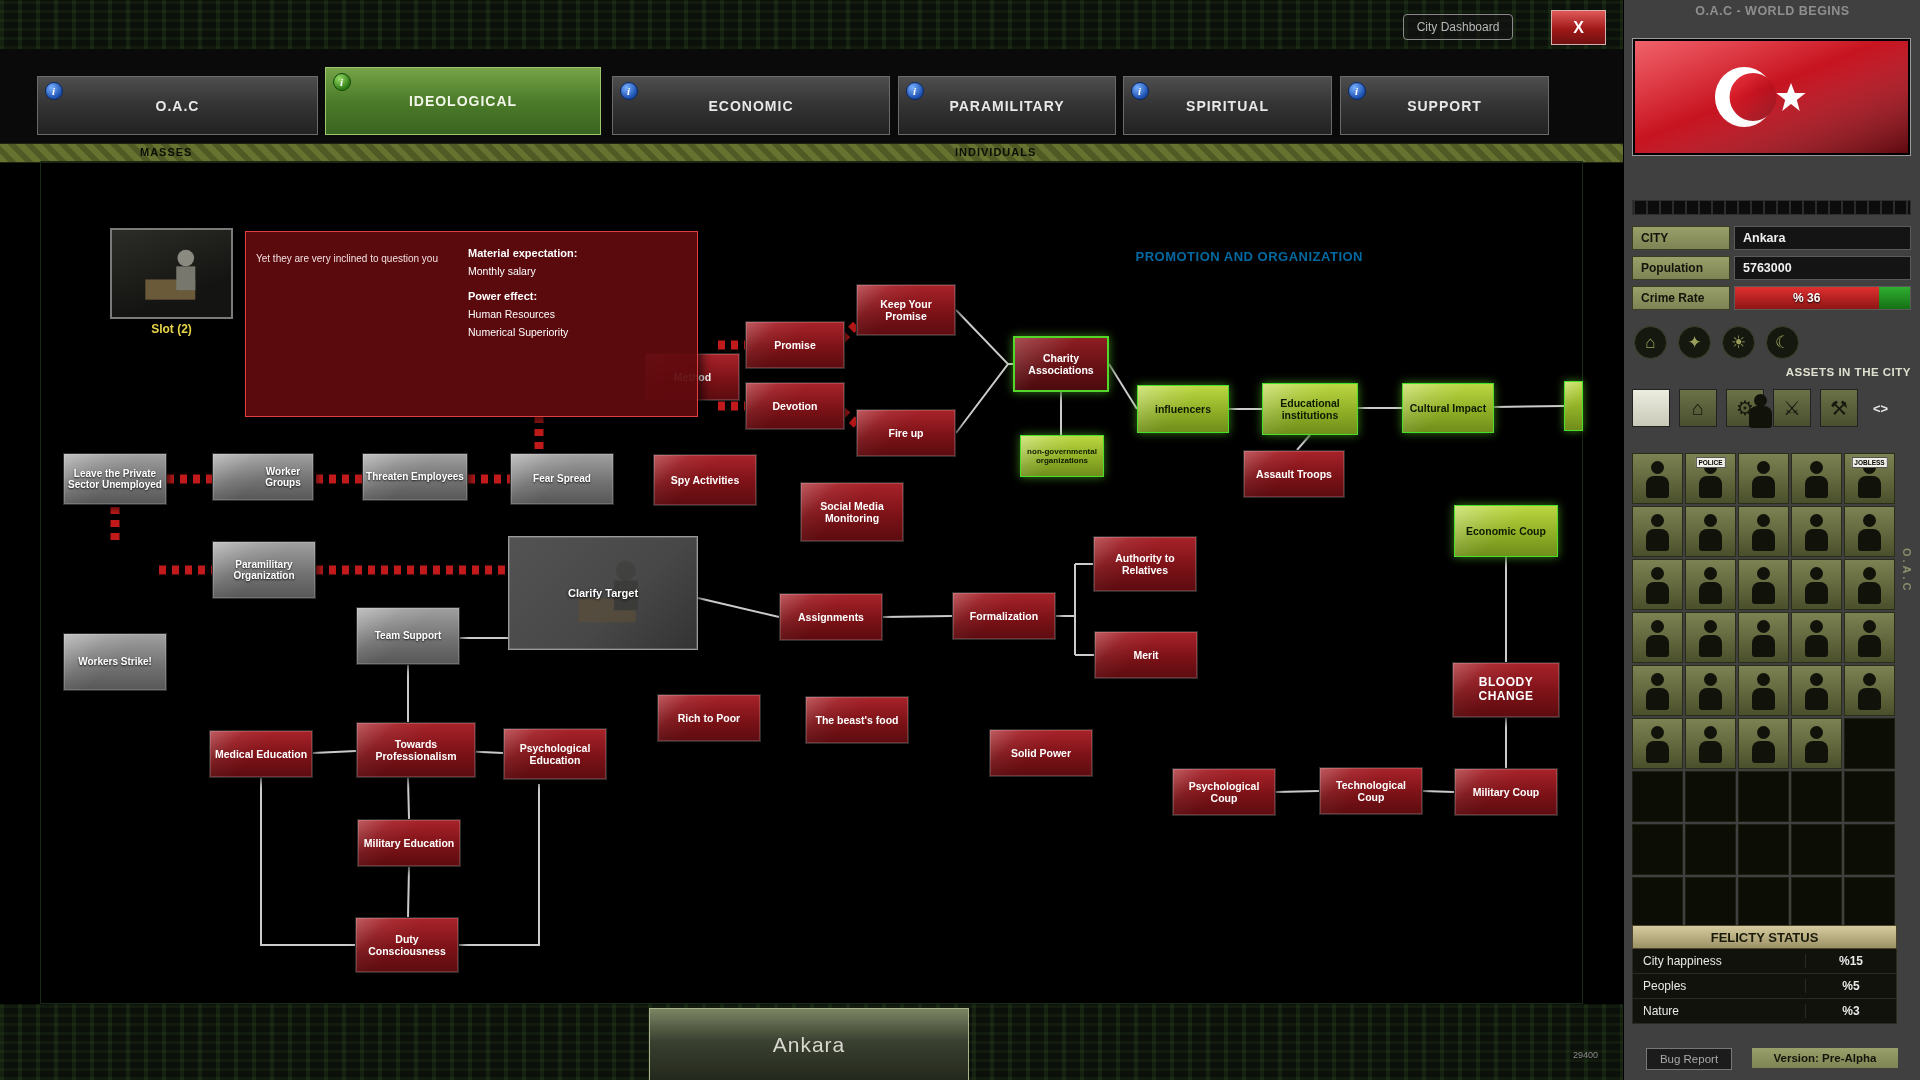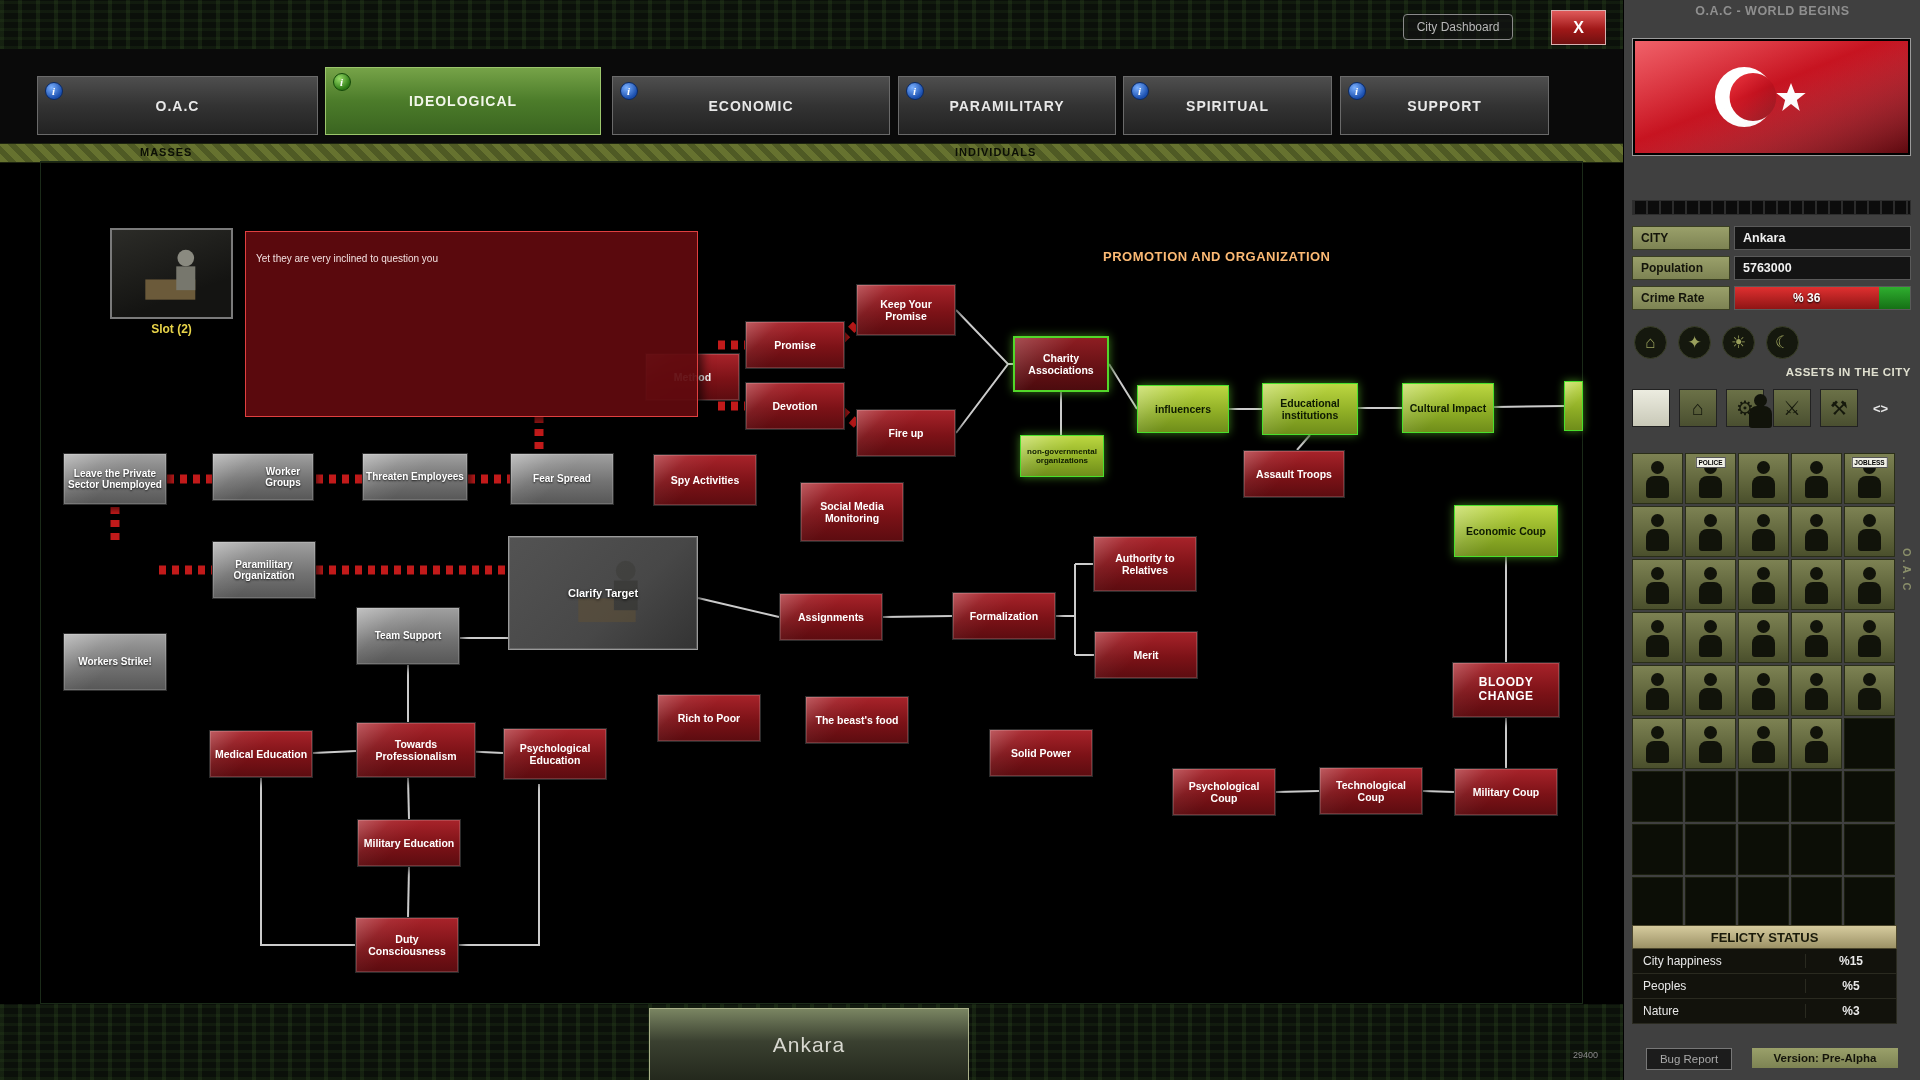--- a/index.html
+++ b/index.html
@@ -77,21 +77,21 @@
   .tip .rcol{width:53%;padding:14px 8px 6px 10px;color:#fff;}
   .tip .rcol .lab{font-weight:bold;font-size:11px;margin-top:10px;}
   .tip .rcol .lab:first-child{margin-top:0;}
   .tip .rcol .val{font-size:10.5px;margin-top:3px;}
   .tip .p2{margin-top:12px;}
 
   .slotthumb{position:absolute;left:110px;top:67px;width:123px;height:91px;z-index:6;cursor:pointer;
     border:2px solid #7a7a7a;background:linear-gradient(160deg,#2c2c28,#141412 70%);box-sizing:border-box;}
   .slotcap{position:absolute;left:110px;top:161px;width:123px;text-align:center;color:#e8d44a;
     font-weight:bold;font-size:12px;z-index:6;}
-  .promolabel{position:absolute;left:1103px;top:88px;width:260px;text-align:left;color:#fdba74;
+  .promolabel{position:absolute;left:1103px;top:88px;width:260px;text-align:right;color:#0369a1;
     font-weight:bold;font-size:13px;letter-spacing:.5px;z-index:6;}
 
   
   .botbar{position:absolute;left:0;top:1004px;width:1623px;height:76px;}
   .cityplate{position:absolute;left:649px;top:1008px;width:318px;height:72px;cursor:pointer;
     background:linear-gradient(180deg,#7a8562,#3a4030 45%,#23281c);border:1px solid #aab08a;border-bottom:none;
     display:flex;align-items:center;justify-content:center;color:#d8d8d0;font-size:21px;letter-spacing:1px;}
   .framenum{position:absolute;left:1573px;top:1050px;color:#8a8a8a;font-size:9px;}
 
   
@@ -372,20 +372,27 @@
       </div>
     <div class="node n-red" style="left:1454px;top:607px;width:104px;height:48px;">
         <span>Military Coup</span>
       </div>
 
     <div class="tip">
       <div class="cols">
         <div class="lcol">
           <div class="p2">Yet they are very inclined to question you</div>
         </div>
+        <div class="rcol">
+          <div class="lab">Material expectation:</div>
+          <div class="val">Monthly salary</div>
+          <div class="lab">Power effect:</div>
+          <div class="val">Human Resources</div>
+          <div class="val">Numerical Superiority</div>
+        </div>
       </div>
     </div>
   </div>
 
   <div class="botbar ornbar"></div>
   <div class="cityplate">Ankara</div>
   <div class="framenum">29400</div>
 
   <div class="sidebar">
     <div class="sb-title">O.A.C - WORLD BEGINS</div>

